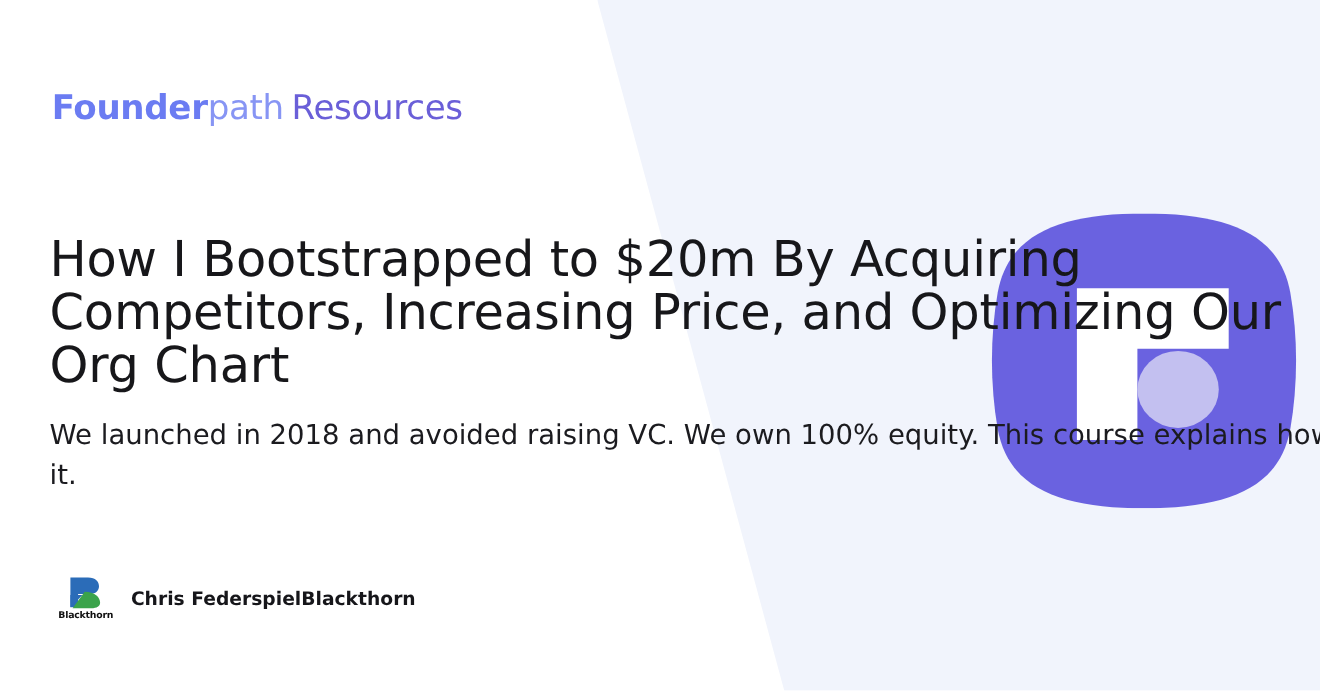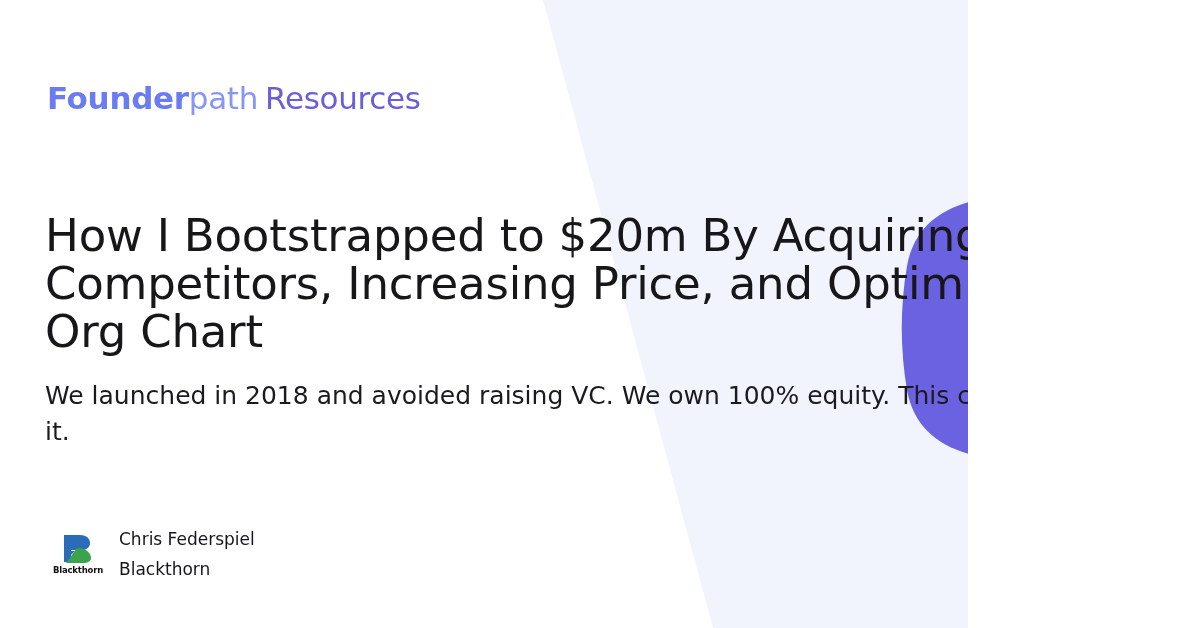--- a/index.html
+++ b/index.html
@@ -4,21 +4,21 @@
 <style>
   * { margin:0; padding:0; box-sizing:border-box; }
   html, body {
     width:1200px; height:628px;
     font-family:"DejaVu Sans", sans-serif;
     background:#ffffff;
     overflow:hidden;
   }
   #card {
     position:relative;
-    width:968px; height:628px;
+    width:1200px; height:628px;
     background:#ffffff;
     overflow:hidden;
   }
   
   #bg-diagonal {
     position:absolute;
     top:0; left:0; width:1200px; height:628px;
     background:#f1f4fc;
     clip-path: polygon(543px 0px, 1200px 0px, 1200px 628px, 713px 628px);
     z-index:0;
@@ -91,22 +91,23 @@
   #author-logo .bt-word {
     font-size:8.5px;
     font-weight:bold;
     color:#111;
     letter-spacing:-0.2px;
     margin-top:1px;
   }
   #author-text {
     margin-left:10px;
     display:flex;
-    flex-direction:column;
+    flex-direction:row;
     justify-content:flex-end;
+    font-weight:bold;
   }
   #author-text .a-name {
     font-size:17px;
     color:#16161a;
     line-height:30px;
     white-space:nowrap;
   }
   #author-text .a-company {
     font-size:17px;
     color:#16161a;

